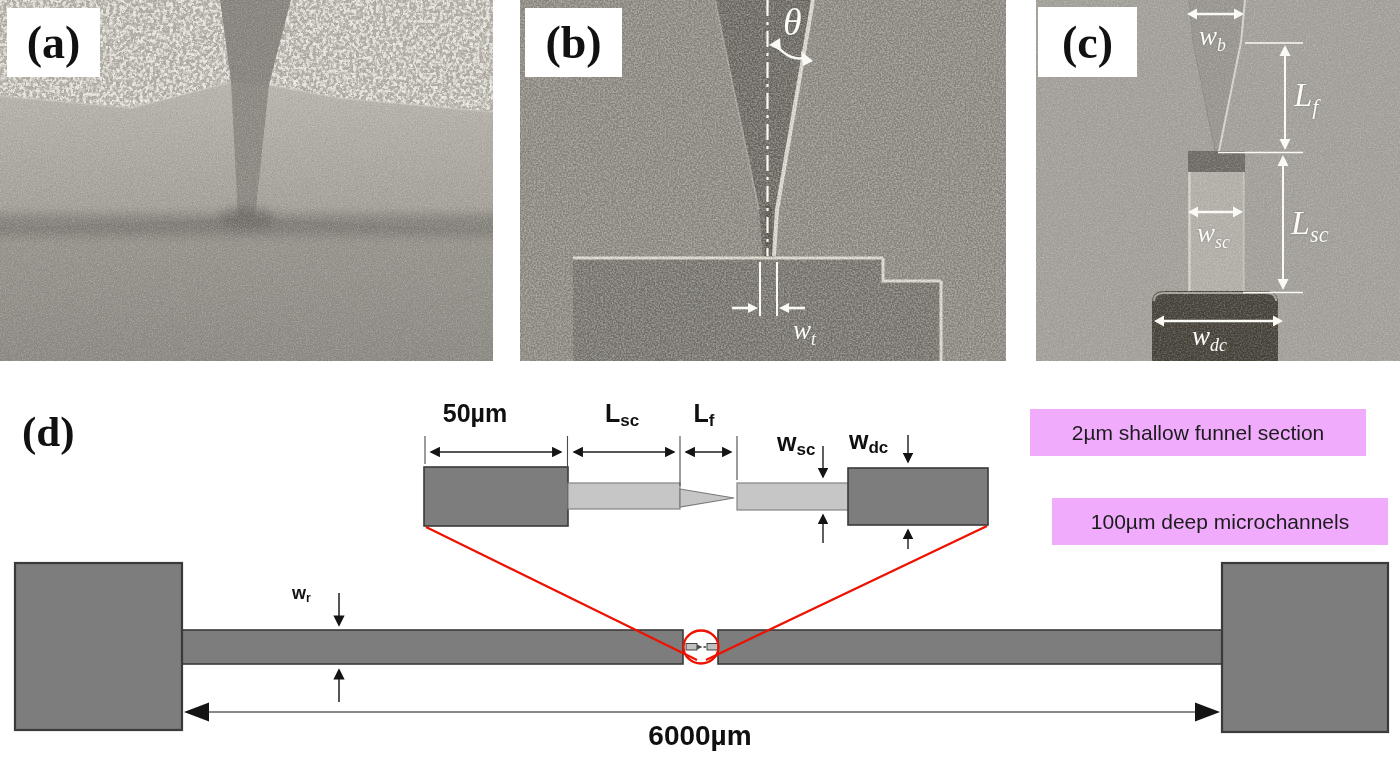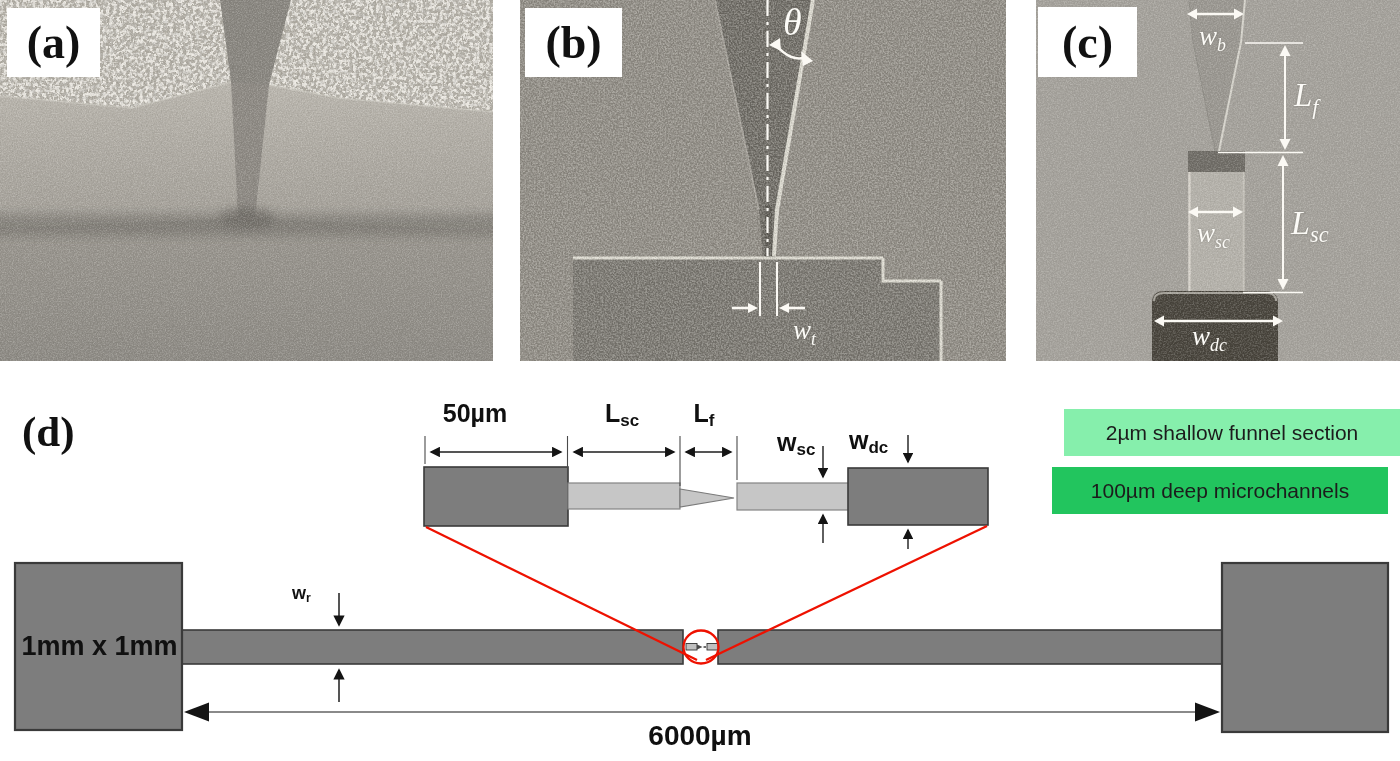--- a/index.html
+++ b/index.html
@@ -295,30 +295,27 @@
   <div class="dim-lbl center" style="left:676px;top:401px;width:56px">
     <span>L</span><sub>f</sub>
   </div>
   <div class="dim-lbl" style="left:777px;top:430px">
     <span>w</span><sub>sc</sub>
   </div>
   <div class="dim-lbl" style="left:849px;top:428px">
     <span>w</span><sub>dc</sub>
   </div>
 
-  <div class="legend-bar" style="left:1064px;top:409px;background:#86efac">
+  <div class="legend-bar" style="left:1030px;top:409px;background:#f0abfc">
     <span>2µm shallow funnel section</span>
   </div>
-  <div class="legend-bar" style="left:1052px;top:467px;background:#22c55e">
+  <div class="legend-bar" style="left:1052px;top:498px;background:#f0abfc">
     <span>100µm deep microchannels</span>
   </div>
 
-  <div class="dim-lbl center" style="left:17px;top:633px;width:165px;font-size:27px">
-    <span>1mm x 1mm</span>
-  </div>
   <div class="dim-lbl" style="left:292px;top:584px;font-size:18px">
     <span>w</span><sub>r</sub>
   </div>
   <div class="dim-lbl center" style="left:600px;top:722px;width:200px;font-size:28px">
     <span>6000µm</span>
   </div>
 
 </div>
 
 </body></html>

